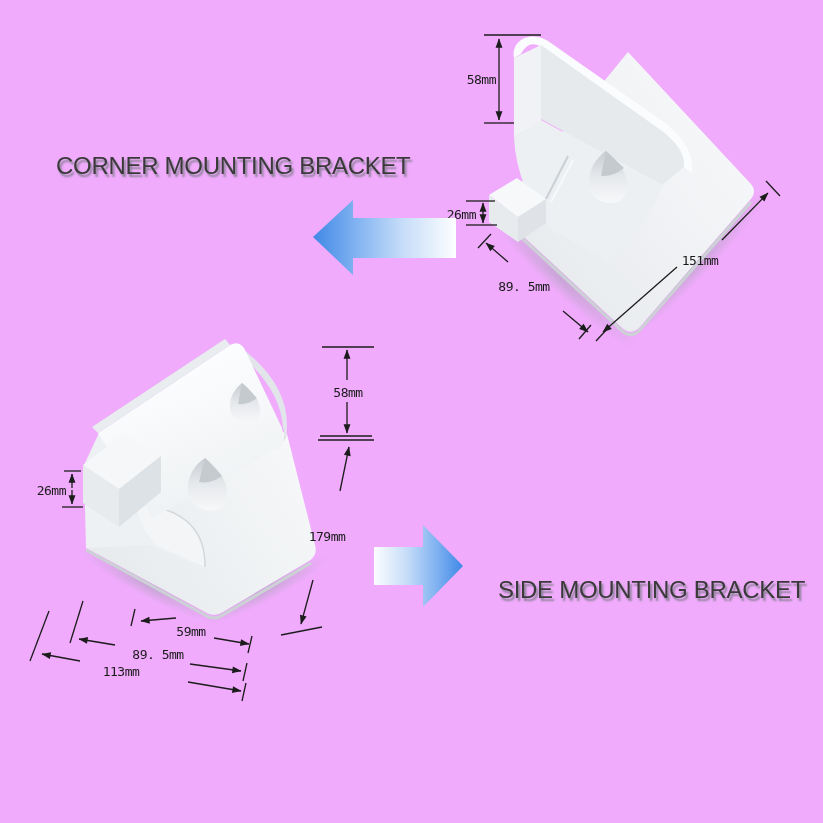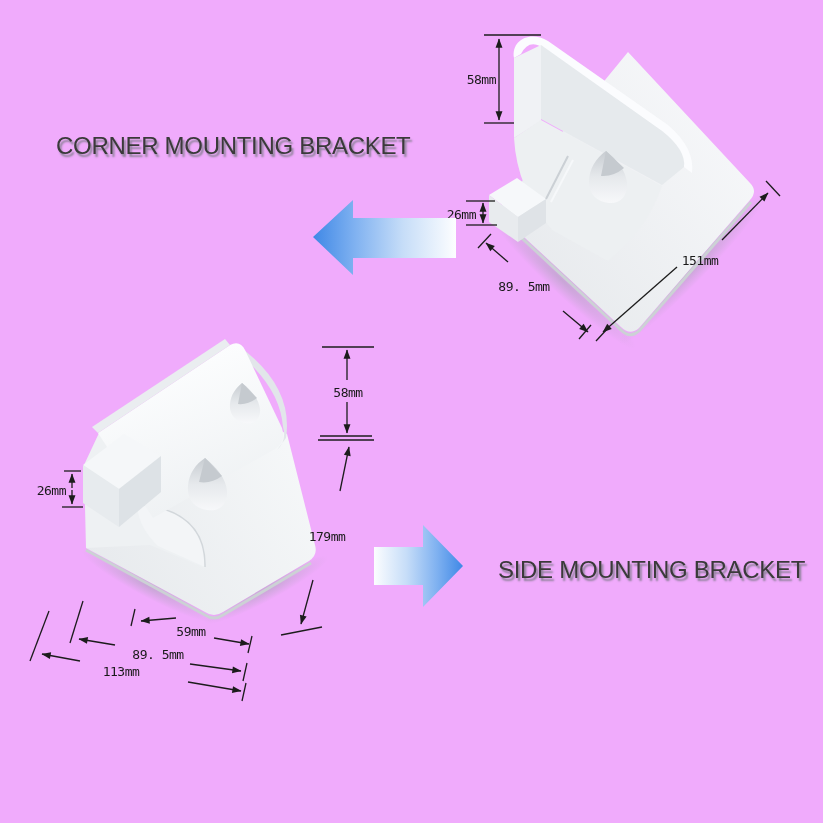--- a/index.html
+++ b/index.html
@@ -1,21 +1,21 @@
 <!DOCTYPE html>
 <html><head>
 <meta charset="utf-8">
 <style>
   html,body{margin:0;padding:0;background:#ffffff;}
   .stage{position:relative;width:823px;height:823px;background:#f0abfc;overflow:hidden;
          font-family:"Liberation Sans",sans-serif;}
   .stage svg{position:absolute;left:0;top:0;}
   .title{position:absolute;color:#3a3a3a;font-size:24px;font-weight:400;letter-spacing:-0.3px;
          white-space:nowrap;text-shadow:2px 3px 2px rgba(110,116,122,0.75);
-         font-family:"Liberation Sans",sans-serif;}
+         font-family:"Liberation Sans",sans-serif;margin-top:20px;}
   .title.corner{left:56px;top:132px;}
   .title.side{left:498px;top:556px;}
   .dimtext{font-family:"DejaVu Sans Mono",monospace;font-size:13px;fill:#1a1a1a;letter-spacing:-0.5px;}
 </style>
 </head>
 <body>
 
 <div class="stage">
 
 <svg width="823" height="823" viewBox="0 0 823 823">

